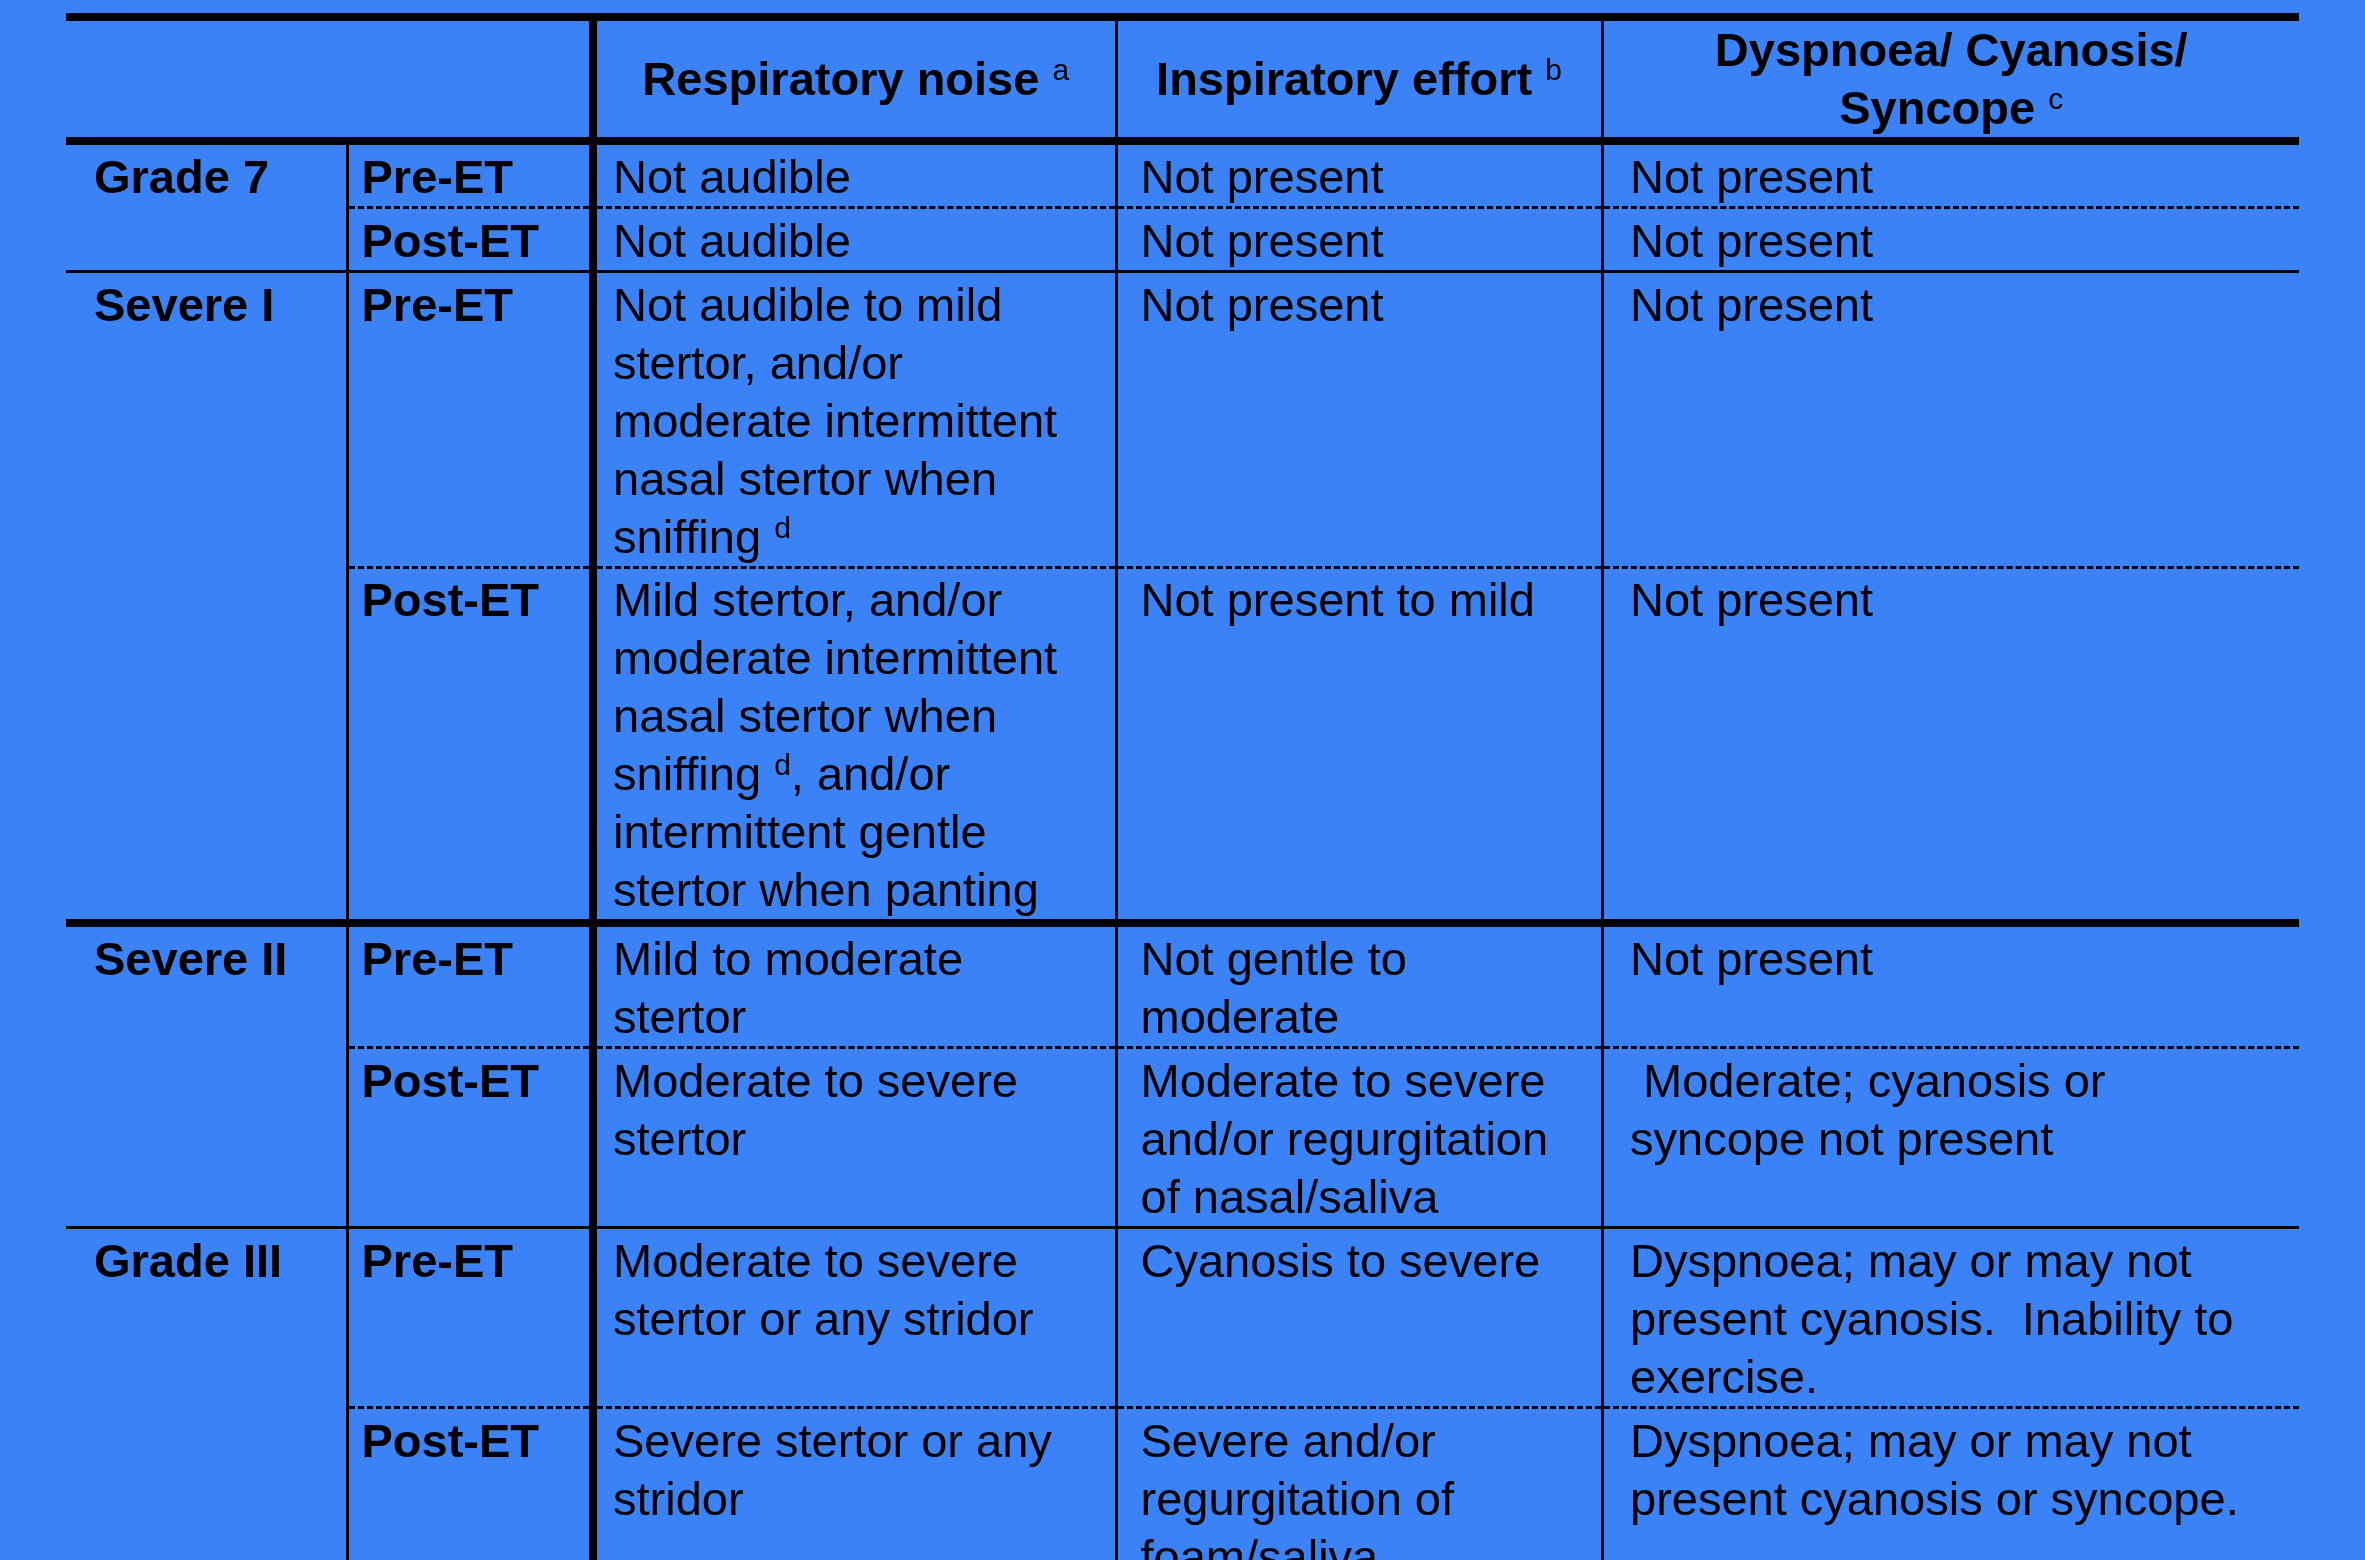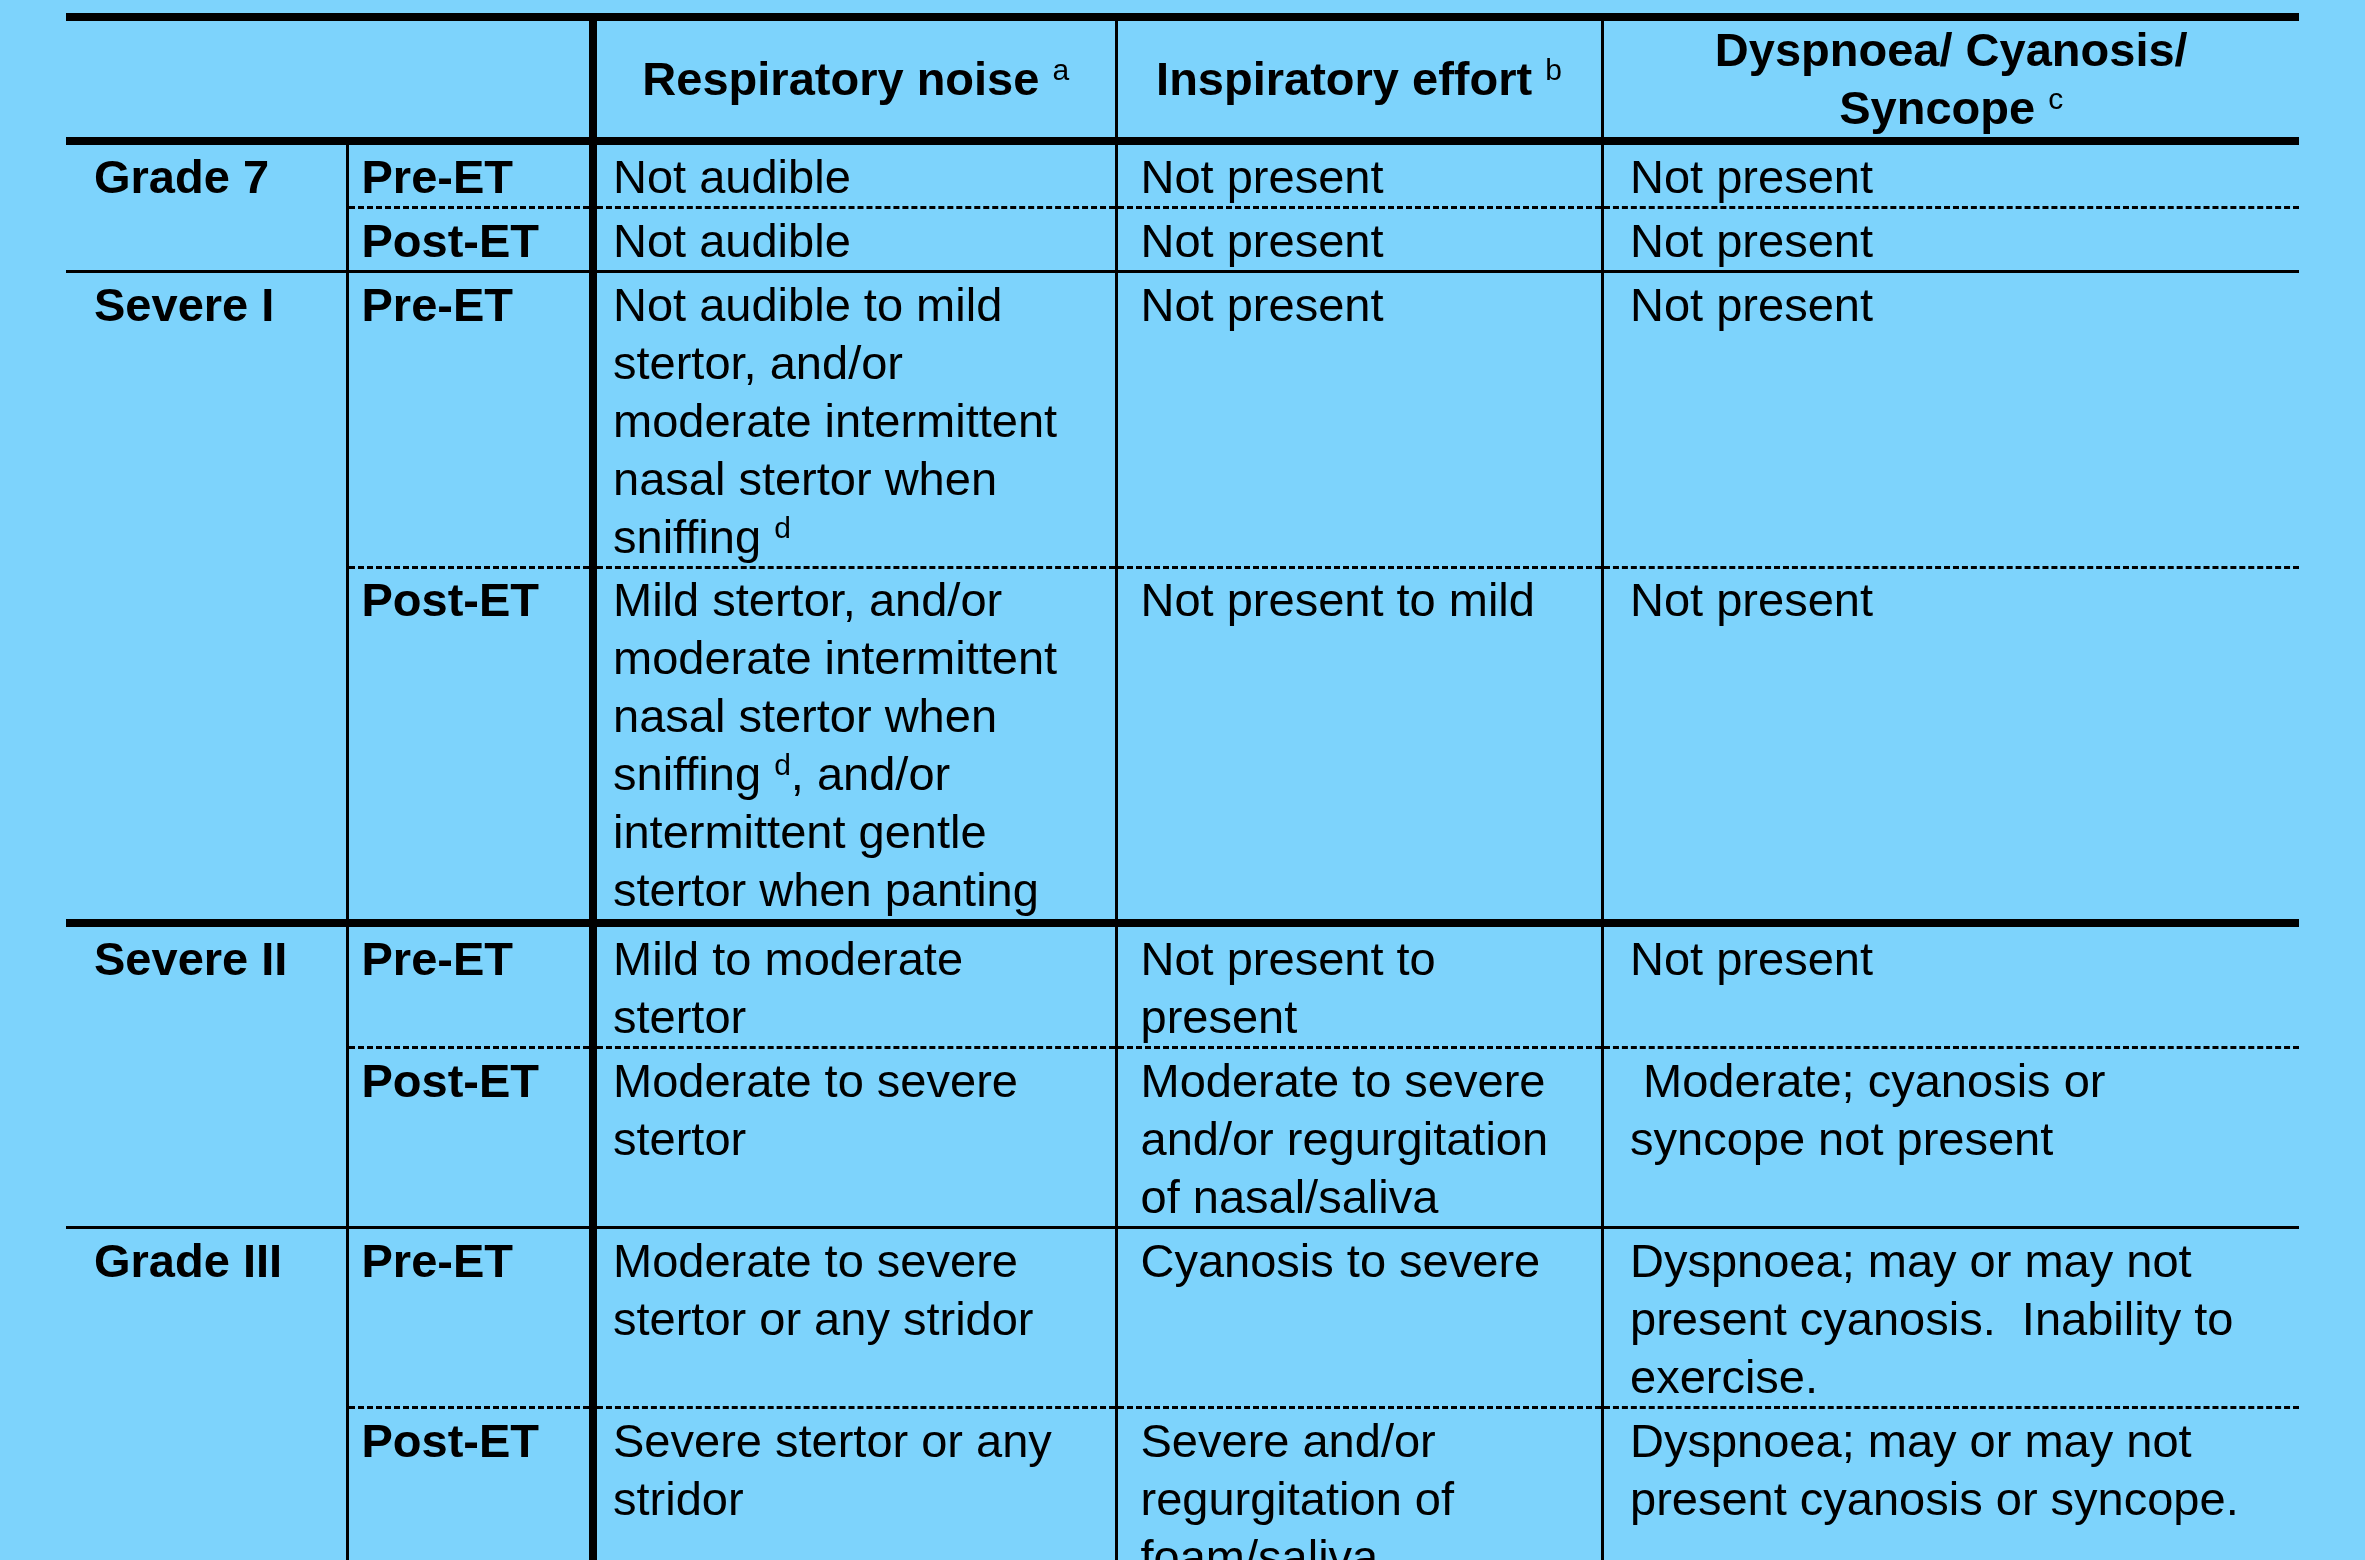--- a/index.html
+++ b/index.html
@@ -1,20 +1,20 @@
 <!DOCTYPE html>
 <html style="font-size:15px"><head>
 <meta charset="utf-8">
 <style>
   html,body{margin:0;padding:0;background:#ffffff;}
   .page{
     position:relative;
     width:2366px;
     height:1561px;
-    background:#7dd3fc;
+    background:#3b82f6;
     color:#000;
     font-family:"Liberation Sans", sans-serif;
     overflow:hidden;
   }
   table.grading{
     position:absolute;
     left:66px;
     top:13.2px;
     width:2233px;
     border-collapse:collapse;
@@ -108,21 +108,21 @@
       <td class="c-phase vr-thick hb-thick">Post-ET</td>
       <td class="c-resp vr-thin hb-thick">Mild stertor, and/or moderate intermittent nasal stertor when sniffing <sup>d</sup>, and/or intermittent gentle stertor when panting</td>
       <td class="c-insp vr-thin hb-thick">Not present to mild</td>
       <td class="c-dysp hb-thick">Not present</td>
     </tr>
 
     <tr style="height:117px;">
       <td rowspan="2" class="c-grade vr-thin hb-thin">Severe II</td>
       <td class="c-phase vr-thick hb-dashed">Pre-ET</td>
       <td class="c-resp vr-thin hb-dashed">Mild to moderate stertor</td>
-      <td class="c-insp vr-thin hb-dashed">Not present to present</td>
+      <td class="c-insp vr-thin hb-dashed">Not gentle to moderate</td>
       <td class="c-dysp hb-dashed">Not present</td>
     </tr>
     <tr style="height:170px;">
       <td class="c-phase vr-thick hb-thin">Post-ET</td>
       <td class="c-resp vr-thin hb-thin">Moderate to severe stertor</td>
       <td class="c-insp vr-thin hb-thin">Moderate to severe and/or regurgitation of nasal/saliva</td>
       <td class="c-dysp hb-thin"> Moderate; cyanosis or syncope not present</td>
     </tr>
 
     <tr style="height:170px;">

